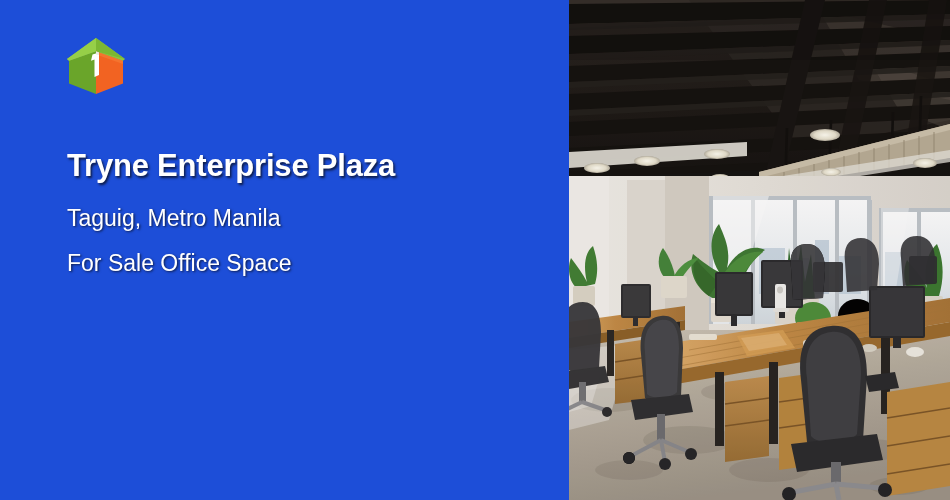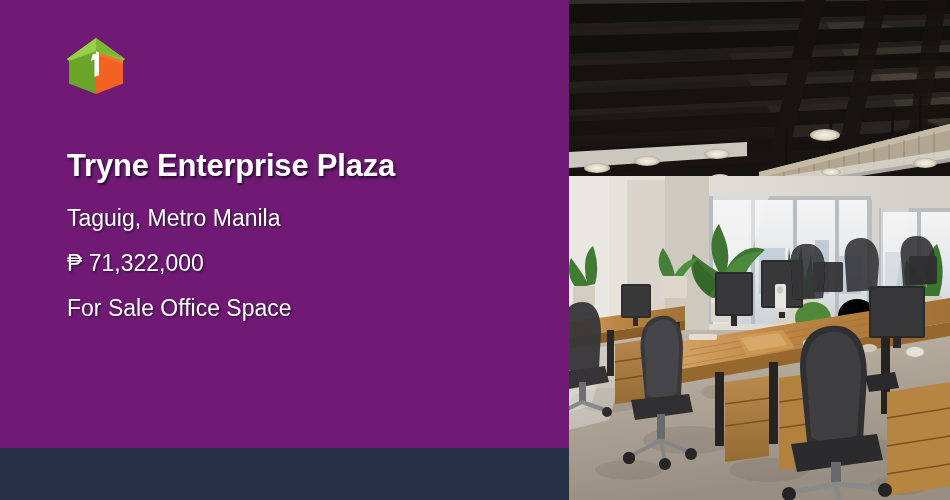--- a/index.html
+++ b/index.html
@@ -19,22 +19,22 @@
     height: 500px;
     display: flex;
     background: #272f47;
     overflow: hidden;
   }
 
   
   #left-panel {
     position: relative;
     width: 569px;
-    height: 448px;
-    background: #701a75;
+    height: 500px;
+    background: #1d4ed8;
     flex: 0 0 569px;
   }
 
   
   #logo {
     position: absolute;
     left: 65px;
     top: 34px;
     width: 62px;
     height: 64px;
@@ -101,21 +101,20 @@
 
         <polygon points="27.5,20.5 34,18.5 34,41 29.5,43 29.5,25.5 26,26.8" fill="#ffffff"></polygon>
 
         <polygon points="31,17.2 34,18.5 34,21 31,20.5" fill="#eceae4"></polygon>
       </svg>
     </div>
 
     <div id="text-block">
       <h1 id="title">Tryne Enterprise Plaza</h1>
       <p class="meta-line">Taguig, Metro Manila</p>
-      <p class="meta-line">₱ 71,322,000</p>
       <p class="meta-line">For Sale Office Space</p>
     </div>
   </div>
 
   <div id="photo-panel">
     <svg id="photo-svg" viewBox="0 0 381 500" preserveAspectRatio="xMidYMid slice">
       <defs>
         <linearGradient id="gWindow" x1="0" y1="0" x2="0" y2="1">
           <stop offset="0%" stop-color="#ffffff"></stop>
           <stop offset="55%" stop-color="#eef2f5"></stop>

